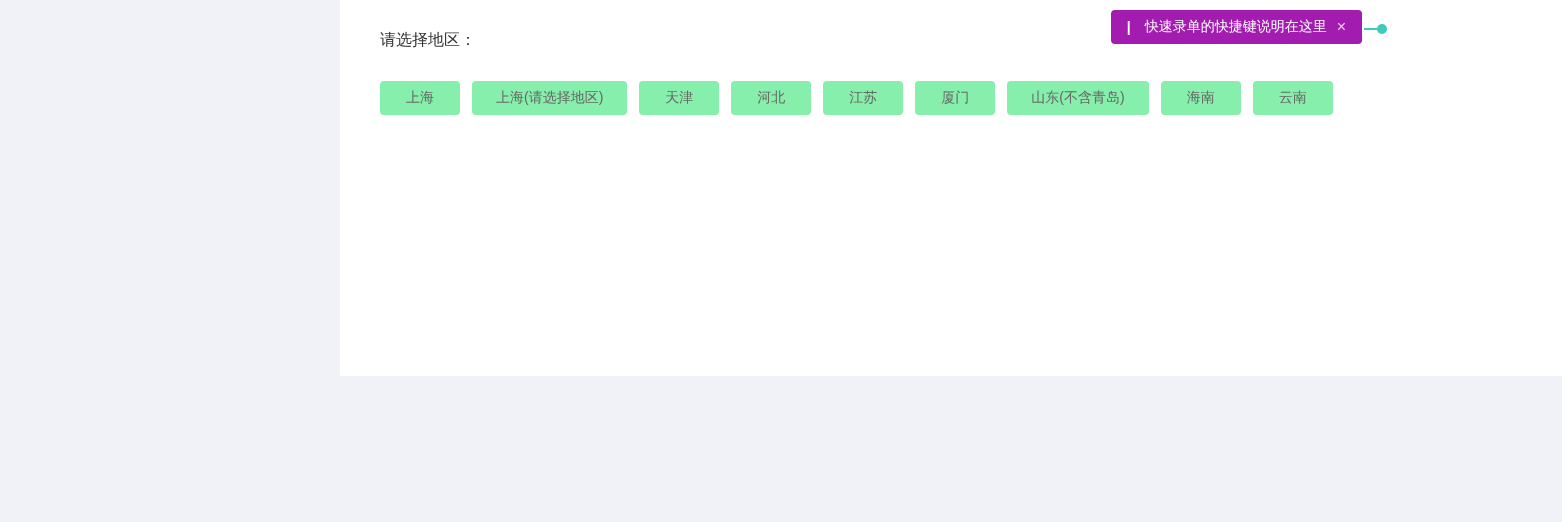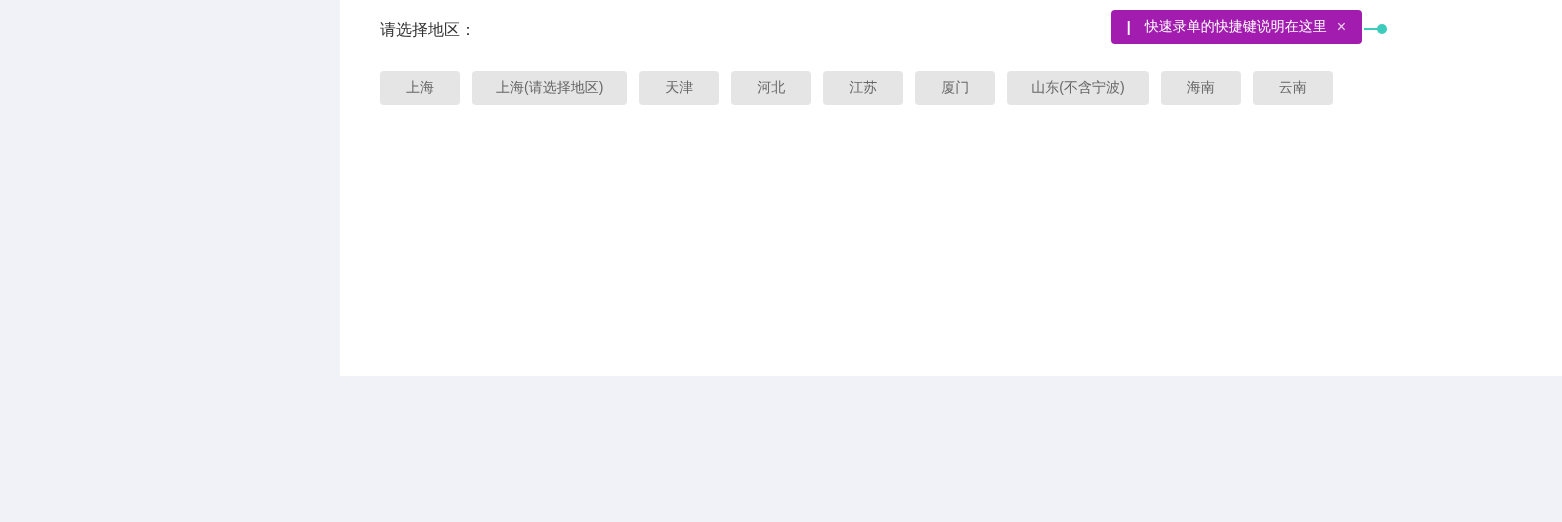--- a/index.html
+++ b/index.html
@@ -26,39 +26,39 @@
       background: #f0f2f7;
     }
 
     .main-content {
       position: absolute;
       left: 340px;
       top: 0;
       right: 0;
       height: 376px;
       background: #ffffff;
-      padding: 20px 40px;
+      padding: 30px 40px;
     }
 
     .page-title {
       font-size: 16px;
       color: #333;
       margin-bottom: 30px;
       font-weight: normal;
     }
 
     .region-buttons {
       display: flex;
       flex-wrap: wrap;
       gap: 12px;
     }
 
     .region-btn {
       padding: 8px 24px;
-      background: #e5e5e5;
+      background: #86efac;
       border: none;
       border-radius: 4px;
       color: #666;
       font-size: 14px;
       cursor: pointer;
       font-family: "Microsoft YaHei", "PingFang SC", sans-serif;
       min-width: 80px;
       text-align: center;
     }
 
@@ -118,21 +118,21 @@
 
 <div class="main-content">
   <div class="page-title">请选择地区：</div>
   <div class="region-buttons">
   <button class="region-btn">上海</button>
       <button class="region-btn">上海(请选择地区)</button>
       <button class="region-btn">天津</button>
       <button class="region-btn">河北</button>
       <button class="region-btn">江苏</button>
       <button class="region-btn">厦门</button>
-      <button class="region-btn">山东(不含宁波)</button>
+      <button class="region-btn">山东(不含青岛)</button>
       <button class="region-btn">海南</button>
       <button class="region-btn">云南</button>
     </div>
 </div>
 
 <div class="tooltip-bar">
   <span>快速录单的快捷键说明在这里</span>
   <span class="tooltip-close">×</span>
 </div>
 <div class="tooltip-line"></div>

